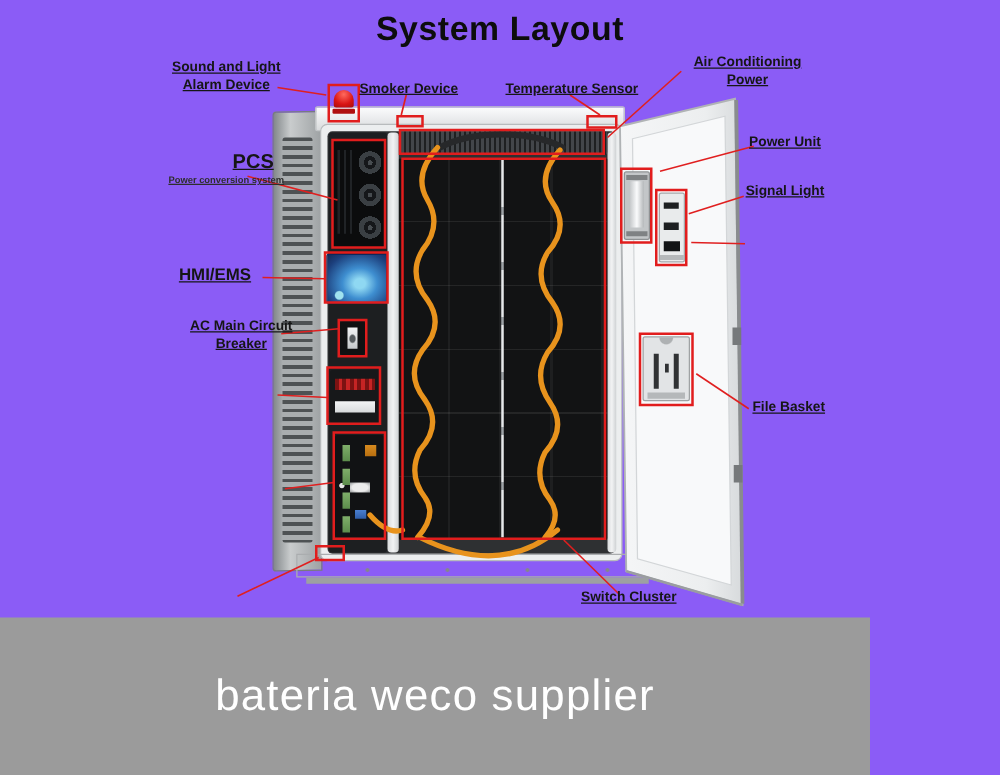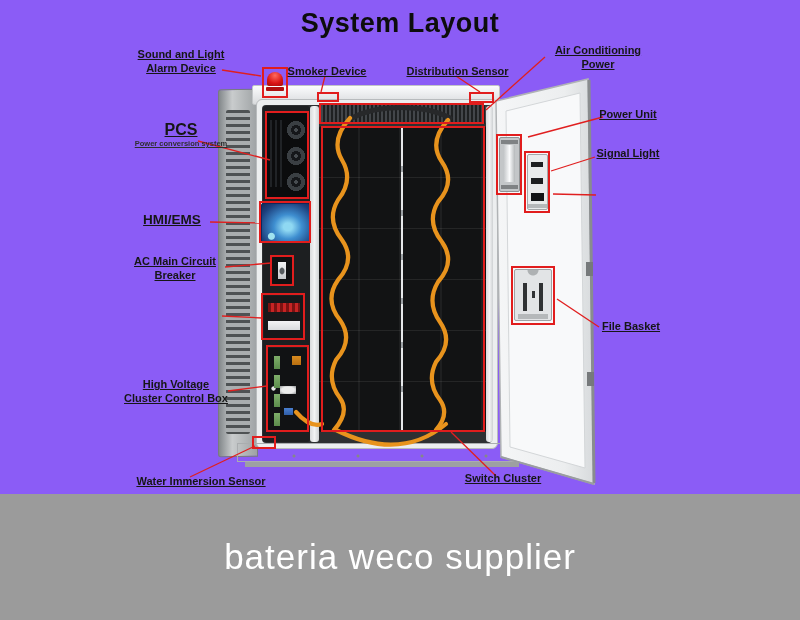--- a/index.html
+++ b/index.html
@@ -5,21 +5,21 @@
   * { margin:0; padding:0; box-sizing:border-box; }
   body { font-family:"Liberation Sans", sans-serif; background:#fff; }
   .page { position:relative; width:800px; height:620px; background:#8b5cf6; overflow:hidden; }
 
   .title { position:absolute; left:0; top:8px; width:800px; text-align:center;
            font-size:27px; font-weight:800; color:#0d0d0d; letter-spacing:.5px; }
 
   
   .lbl { position:absolute; font-size:11px; font-weight:bold; line-height:1.3;
          color:#161616; text-align:center; white-space:pre-line;text-decoration:underline; }
-  .lbl-big { font-size:16px; }
+  .lbl-big { font-size:16px;text-align:right; }
   .lbl-mid { font-size:13.5px; }
   .lbl-sub { font-size:7.5px; font-weight:600; color:#2e2e2e; }
 
   
   .abs { position:absolute; }
   .cab-roof { left:252px; top:85px; width:248px; height:20px;
               background:linear-gradient(#fbfcfd,#d9dbdd); border:1px solid #c2c5c7; border-radius:2px; }
   .left-door { left:218px; top:89px; width:40px; height:368px;
                background:linear-gradient(90deg,#83888b,#c9cccd 35%,#9ea2a4);
                border:1px solid #787c7e; border-radius:3px 0 0 3px; transform:skewY(-1deg); }
@@ -114,21 +114,21 @@
     background-position:top center,8px 13px,24px 13px,center 21px,center bottom 1px;
     background-repeat:no-repeat; }
 
   
   .rbox { position:absolute; border:2px solid #e11d1d; z-index:7; }
 
   svg.overlay { position:absolute; left:0; top:0; z-index:5; }
   .fixture { z-index:6; }
   .lblz { z-index:8; }
 
-  .banner { position:absolute; left:0; top:494px; width:800px; height:126px; background:#9b9b9b;
+  .banner { position:absolute; left:0; top:494px; width:696px; height:126px; background:#9b9b9b;
             display:flex; align-items:center; justify-content:center; }
   .banner-text { font-size:35px; font-weight:400; color:#ffffff; letter-spacing:1px; }
 </style>
 </head>
 <body>
 
 <div class="page">
 
   <div class="title">System Layout</div>
 
@@ -215,27 +215,24 @@
   <div class="rbox" style="left:252px;top:436px;width:24px;height:13px"></div>
   <div class="rbox" style="left:496px;top:134px;width:26px;height:61px"></div>
   <div class="rbox" style="left:524px;top:151px;width:26px;height:62px"></div>
   <div class="rbox" style="left:511px;top:266px;width:44px;height:59px"></div>
 
   <div class="lbl lblz" style="left:131px;top:47px;width:100px">Sound and Light
 Alarm Device</div>
   <div class="lbl lblz lbl-big" style="left:143px;top:120px;width:76px">PCS</div>
   <div class="lbl lblz lbl-sub" style="left:123px;top:139px;width:116px">Power conversion system</div>
   <div class="lbl lblz lbl-mid" style="left:132px;top:211px;width:80px">HMI/EMS</div>
-  <div class="lbl lblz" style="left:125px;top:254px;width:100px">AC Main Circuit
+  <div class="lbl lblz" style="left:143px;top:254px;width:100px">AC Main Circuit
 Breaker</div>
-  <div class="lbl lblz" style="left:119px;top:377px;width:114px">High Voltage
-Cluster Control Box</div>
-  <div class="lbl lblz" style="left:121px;top:474px;width:160px">Water Immersion Sensor</div>
   <div class="lbl lblz" style="left:272px;top:64px;width:110px">Smoker Device</div>
-  <div class="lbl lblz" style="left:395px;top:64px;width:125px">Distribution Sensor</div>
+  <div class="lbl lblz" style="left:395px;top:64px;width:125px">Temperature Sensor</div>
   <div class="lbl lblz" style="left:537px;top:43px;width:122px">Air Conditioning Power</div>
   <div class="lbl lblz" style="left:592px;top:107px;width:72px">Power Unit</div>
   <div class="lbl lblz" style="left:588px;top:146px;width:80px">Signal Light</div>
   <div class="lbl lblz" style="left:593px;top:319px;width:76px">File Basket</div>
   <div class="lbl lblz" style="left:443px;top:471px;width:120px">Switch Cluster</div>
 
   <div class="banner">
     <div class="banner-text">bateria weco supplier</div>
   </div>
 

